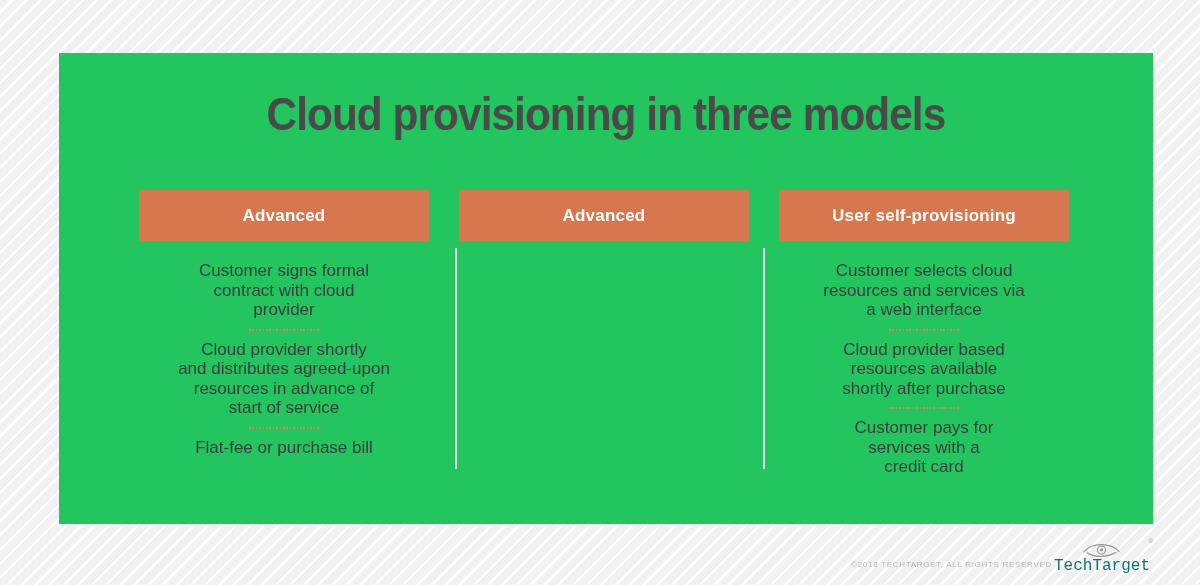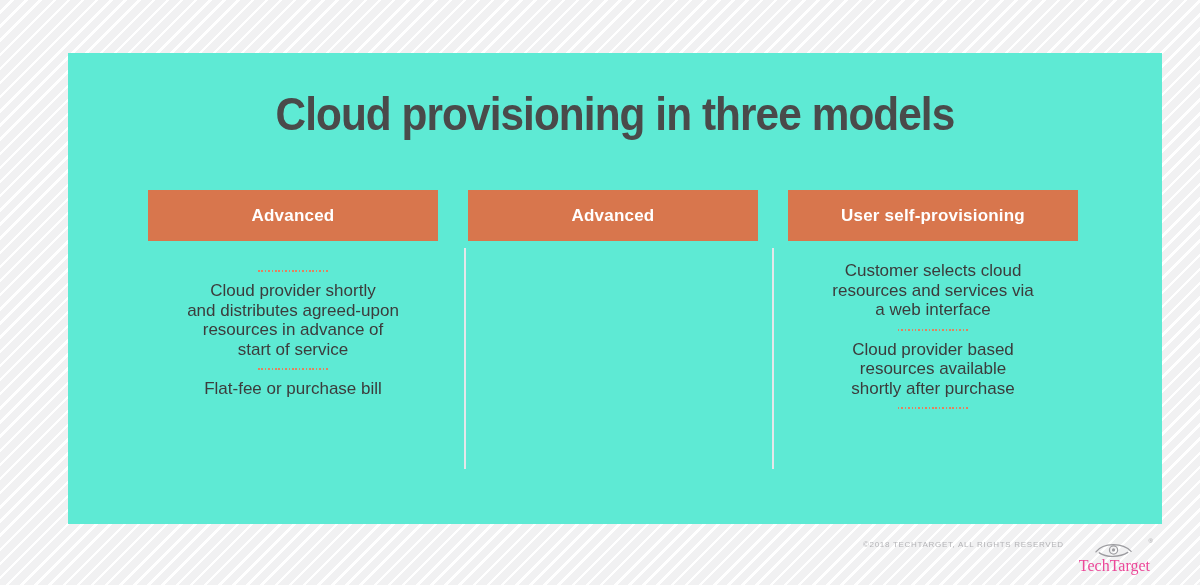--- a/index.html
+++ b/index.html
@@ -7,23 +7,23 @@
   body {
     width: 1200px; height: 585px;
     position: relative;
     overflow: hidden;
     font-family: "Liberation Sans", sans-serif;
     background: repeating-linear-gradient(135deg, #f1f1f2 0 7.5px, #ffffff 7.5px 10px);
   }
 
   .card {
     position: absolute;
-    left: 68px; top: 53px;
+    left: 59px; top: 53px;
     width: 1094px; height: 471px;
-    background: #5eead4;
+    background: #22c55e;
   }
 
   .title {
     padding-top: 34px;
     text-align: center;
     white-space: nowrap;
   }
   .title-inner {
     display: inline-block;
     font-size: 46px;
@@ -79,43 +79,43 @@
     height: 221px;
     background: #e4e7e9;
   }
   .v-divider.d1 { left: 396px; }
   .v-divider.d2 { left: 704px; }
 
   .footer {
     position: absolute;
     right: 50px; bottom: 11px;
     display: flex;
-    align-items: flex-start;
-    gap: 15px;
+    align-items: flex-end;
+    gap: 2px;
     margin-left: 28px;
   }
   .copyright {
     color: #b4b4b7;
     font-size: 8px;
     letter-spacing: 0.7px;
     padding-bottom: 5px;
     white-space: nowrap;
   }
   .logo {
     position: relative;
     display: flex;
     flex-direction: column;
     align-items: center;
   }
   .logo-eye svg { display: block; }
   .logo-word {
-    font-family: Liberation Serif, serif;
+    font-family: Liberation Mono, monospace;
     font-size: 16px;
     line-height: 16px;
-    color: #ec4899;
+    color: #0f766e;
     margin-top: -1px;
     white-space: nowrap;
   }
   .logo-reg {
     position: absolute;
     top: -2px; right: -3px;
     font-size: 6px;
     color: #a5a5a8;
   }
 </style>
@@ -126,20 +126,23 @@
 
   <div class="title">
     <span class="title-inner">Cloud provisioning in three models</span>
   </div>
 
   <div class="columns">
 
     <div class="column">
       <div class="col-header">Advanced</div>
       <div class="col-body">
+        <p class="para">Customer signs formal
+contract with cloud
+provider</p>
         <div class="dot-sep"></div>
         <p class="para">Cloud provider shortly
 and distributes agreed-upon
 resources in advance of
 start of service</p>
         <div class="dot-sep"></div>
         <p class="para">Flat-fee or purchase bill</p>
       </div>
     </div>
 
@@ -151,20 +154,23 @@
       <div class="col-header">User self-provisioning</div>
       <div class="col-body">
         <p class="para">Customer selects cloud
 resources and services via
 a web interface</p>
         <div class="dot-sep"></div>
         <p class="para">Cloud provider based
 resources available
 shortly after purchase</p>
         <div class="dot-sep"></div>
+        <p class="para">Customer pays for
+services with a
+credit card</p>
       </div>
     </div>
 
   </div>
 
   <div class="v-divider d1"></div>
   <div class="v-divider d2"></div>
 
 </div>
 

